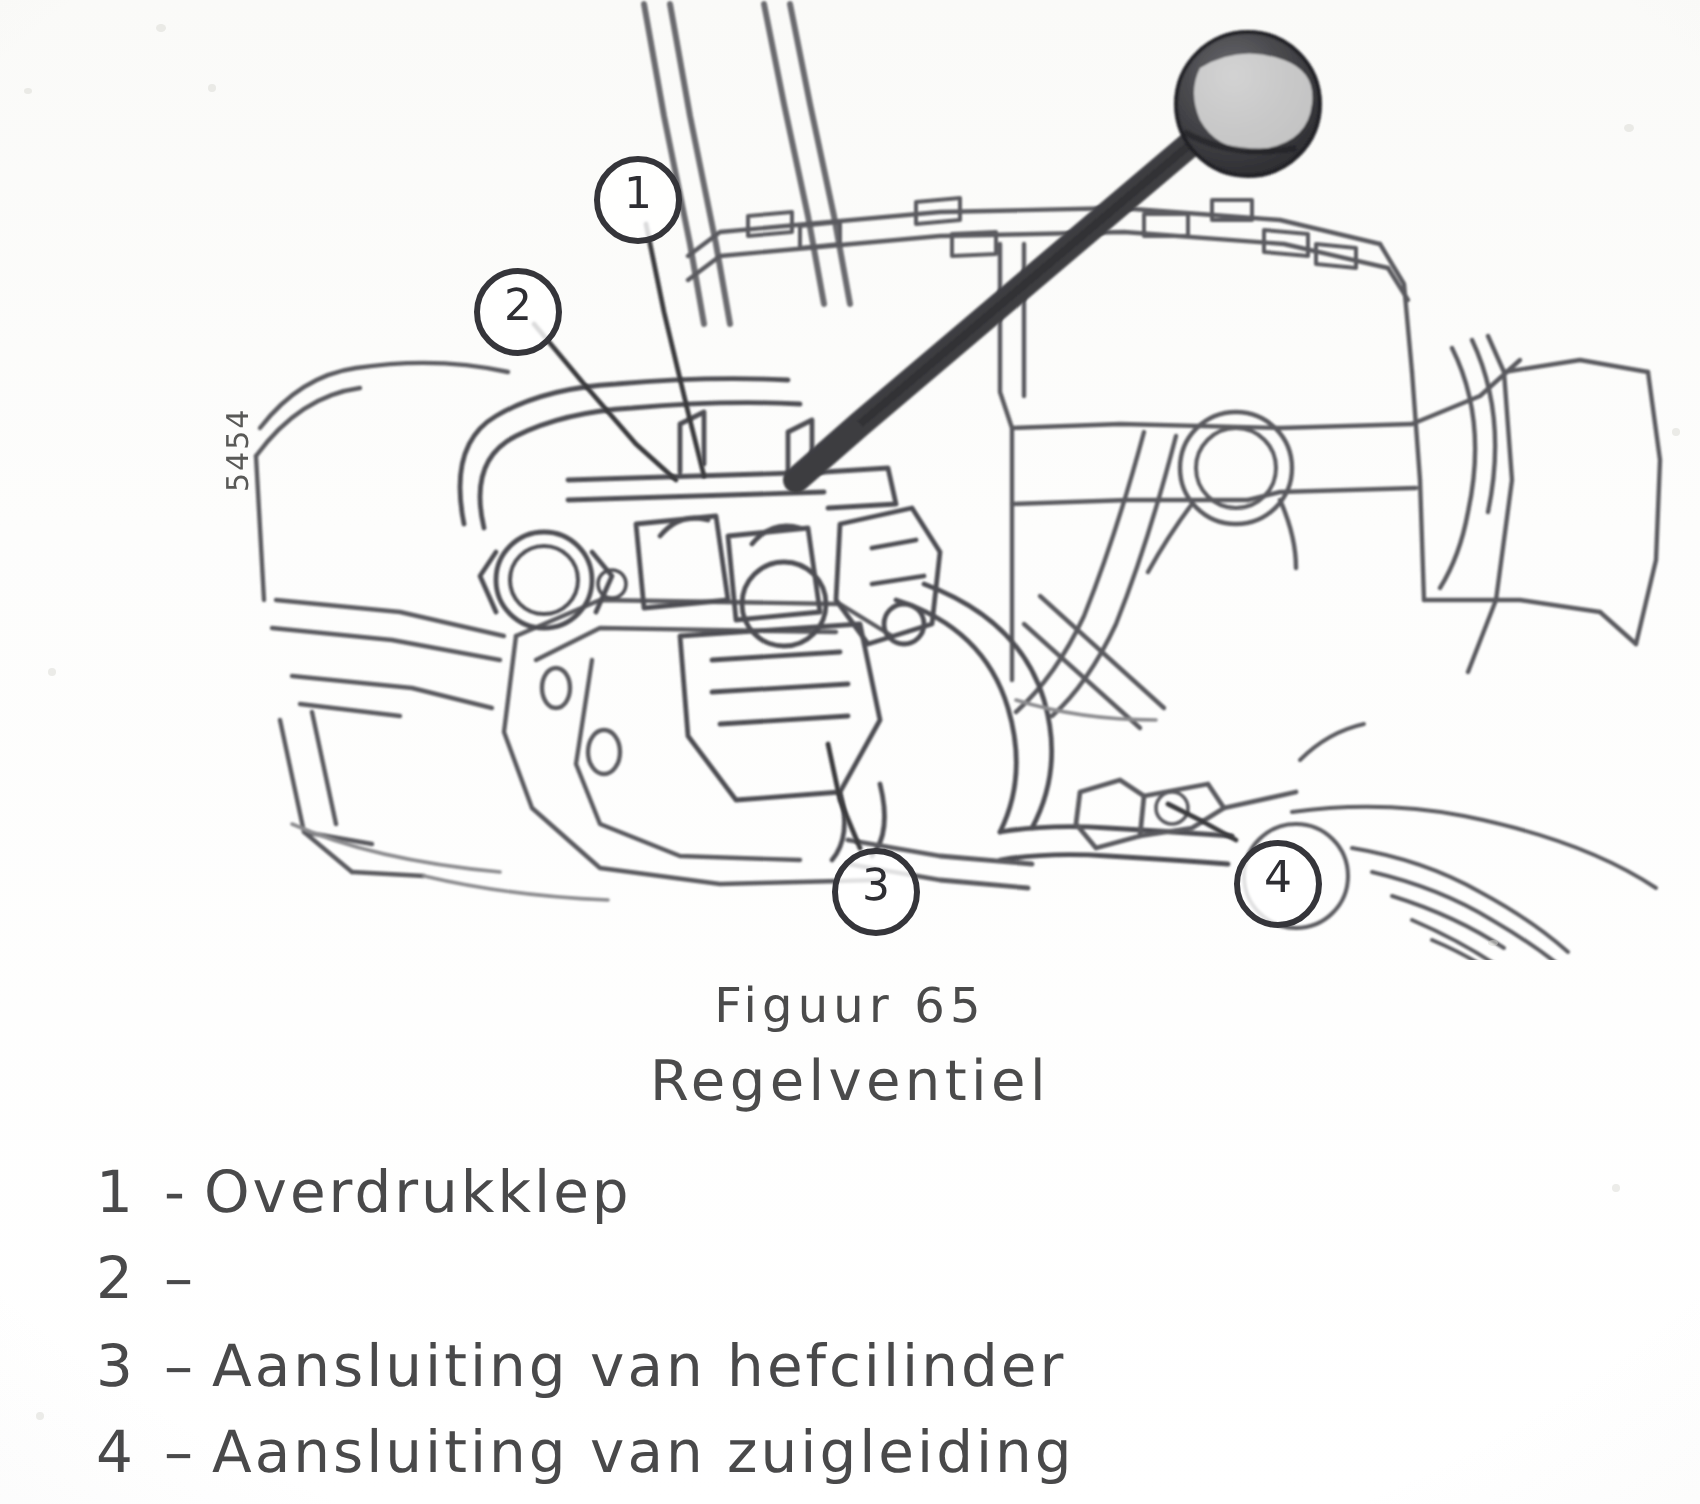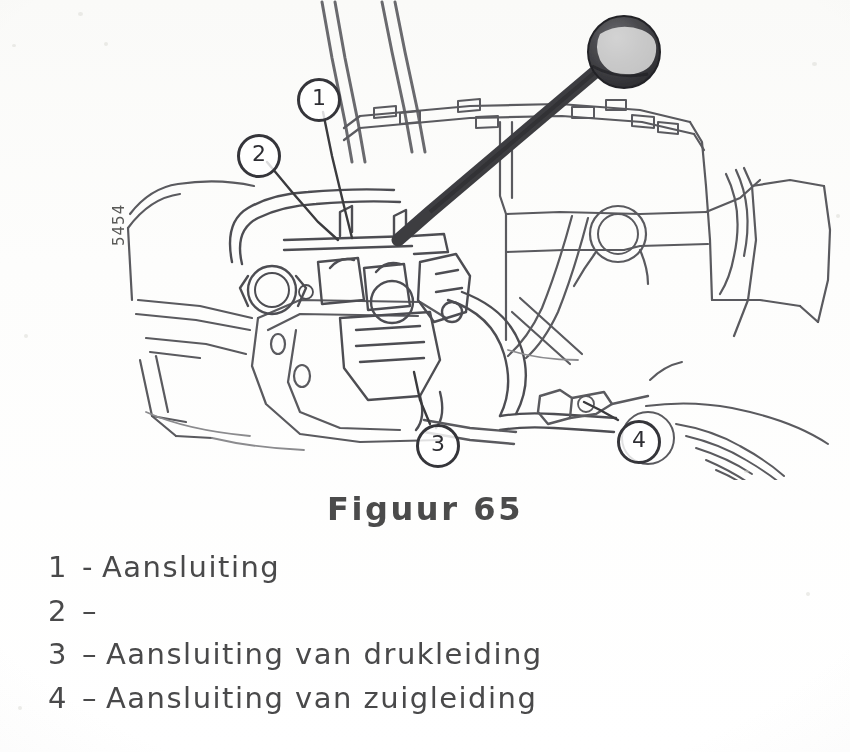--- a/index.html
+++ b/index.html
@@ -52,23 +52,23 @@
   
   #caption-block {
     position: absolute;
     left: 0;
     top: 486px;
     width: 850px;
   }
   .fig-title {
     text-align: center;
     color: #4b4b4b;
-    font-size: 32px;
+    font-size: 24px;
     letter-spacing: 2.6px;
-    font-weight: 700;
+    font-weight: 400;
     line-height: 1.44;
     font-family: "DejaVu Sans", sans-serif;
   }
   .fig-subtitle {
     text-align: center;
     color: #4b4b4b;
     font-size: 28px;
     letter-spacing: 2.2px;
     font-weight: 400;
     line-height: 1.44;
@@ -334,35 +334,36 @@
     <div class="callout" style="left:297px; top:78px;">1</div>
     <div class="callout" style="left:237px; top:134px;">2</div>
     <div class="callout" style="left:416px; top:424px;">3</div>
     <div class="callout" style="left:617px; top:420px;">4</div>
   </div>
 
   <div id="caption-block">
 
     <div class="fig-title">Figuur 65</div>
 
+    <div class="fig-subtitle">Regelventiel</div>
 
     <ul id="legend-list">
       <li class="legend-item">
         <span class="legend-num">1</span>
         <span class="legend-dash">-</span>
-        <span class="legend-text">Aansluiting</span>
+        <span class="legend-text">Overdrukklep</span>
       </li>
       <li class="legend-item">
         <span class="legend-num">2</span>
         <span class="legend-dash">–</span>
       </li>
       <li class="legend-item">
         <span class="legend-num">3</span>
         <span class="legend-dash">–</span>
-        <span class="legend-text">Aansluiting van drukleiding</span>
+        <span class="legend-text">Aansluiting van hefcilinder</span>
       </li>
       <li class="legend-item">
         <span class="legend-num">4</span>
         <span class="legend-dash">–</span>
         <span class="legend-text">Aansluiting van zuigleiding</span>
       </li>
     </ul>
   </div>
 
   <div class="speck" style="left:78px;  top:12px;  width:5px; height:4px;"></div>

